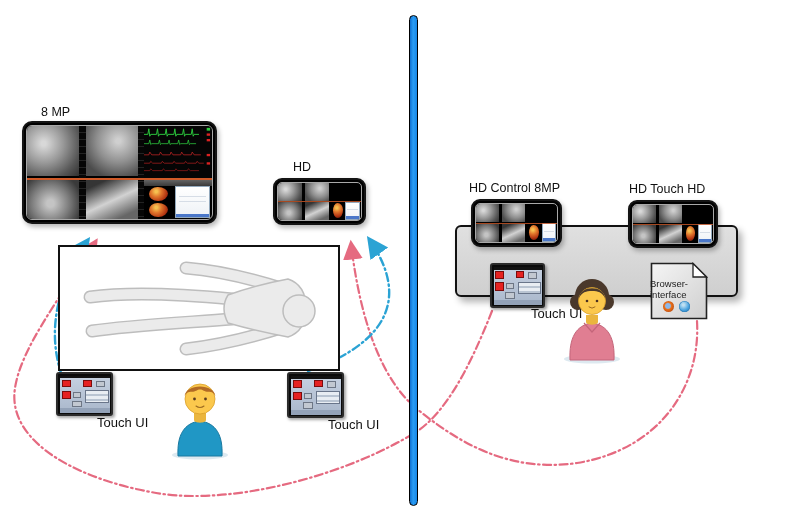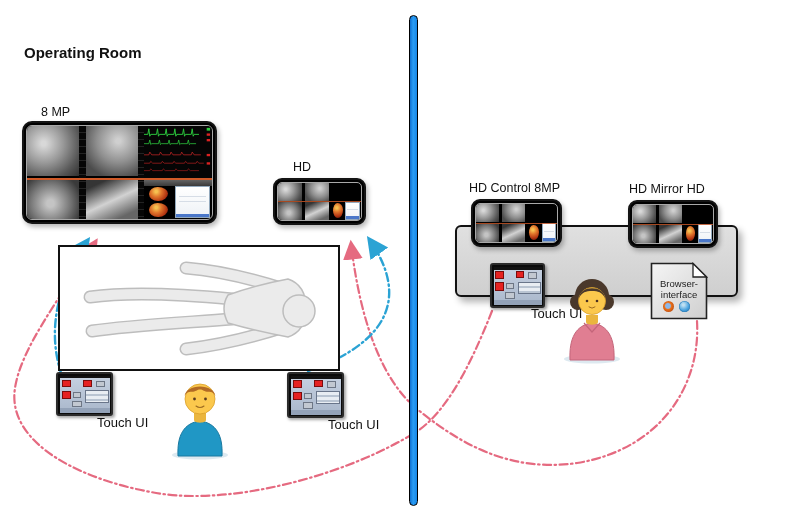--- a/index.html
+++ b/index.html
@@ -48,30 +48,29 @@
   .desk{background:linear-gradient(#e0e0e0,#cfcfcf);border:2px solid #111;border-radius:6px;
         box-shadow:4px 5px 7px rgba(0,0,0,.3);z-index:4;}
 
   
   .or-table{background:#fff;border:2px solid #111;z-index:5;}
 
   
   .divider{background:linear-gradient(90deg,#0f6fd0,#2a9df4 45%,#1787e8);
            border:1.5px solid #000;border-radius:5px;z-index:8;}
 
-  .doc-text{font-size:9.5px;line-height:11px;color:#222;text-align:center;width:100%;}
+  .doc-text{font-size:9.5px;line-height:11px;color:#222;text-align:left;width:100%;}
   svg{display:block;}
   .nooverflow{overflow:visible;}
 </style>
 </head>
 <body>
 
 <div class="stage">
 
-  <div class="abs room-title" style="left:24px;top:44px;">Operating Room</div>
 
   <svg class="abs nooverflow" width="791" height="521" style="left:0;top:0;z-index:3;pointer-events:none;">
     <defs>
       <marker id="arrB" orient="auto" markerWidth="11" markerHeight="10" refX="7.5" refY="4.5">
         <path d="M0,0 L9,4.5 L0,9 Z" fill="#2ba3d4"></path>
       </marker>
       <marker id="arrP" orient="auto" markerWidth="11" markerHeight="10" refX="7.5" refY="4.5">
         <path d="M0,0 L9,4.5 L0,9 Z" fill="#e56a80"></path>
       </marker>
     </defs>
@@ -194,21 +193,21 @@
       <div class="xcell xc1" style="left:0;top:0;width:29%;height:48%;"></div>
       <div class="xcell xc2" style="left:32%;top:0;width:29%;height:48%;"></div>
       <div class="xcell xc3" style="left:0;top:52%;width:29%;height:48%;"></div>
       <div class="xcell xc4" style="left:32%;top:52%;width:29%;height:48%;"></div>
       <div class="heart" style="left:66%;top:55%;width:12%;height:40%;"></div>
       <div class="wpanel" style="left:81%;top:50%;width:18%;height:49%;"></div>
       <div class="oline" style="top:49%;height:1px;opacity:.8;"></div>
     </div>
   </div>
 
-  <div class="abs lbl-sm" style="left:629px;top:182px;">HD Mirror HD</div>
+  <div class="abs lbl-sm" style="left:629px;top:182px;">HD Touch HD</div>
   <div class="abs screen" style="left:628px;top:200px;width:82px;height:40px;border-radius:9px;">
     <div class="screen-in" style="border-radius:5px;">
       <div class="xcell xc1" style="left:0;top:0;width:29%;height:48%;"></div>
       <div class="xcell xc2" style="left:32%;top:0;width:29%;height:48%;"></div>
       <div class="xcell xc3" style="left:0;top:52%;width:29%;height:48%;"></div>
       <div class="xcell xc4" style="left:32%;top:52%;width:29%;height:48%;"></div>
       <div class="heart" style="left:66%;top:55%;width:12%;height:40%;"></div>
       <div class="wpanel" style="left:81%;top:50%;width:18%;height:49%;"></div>
       <div class="oline" style="top:49%;height:1px;opacity:.8;"></div>
     </div>

